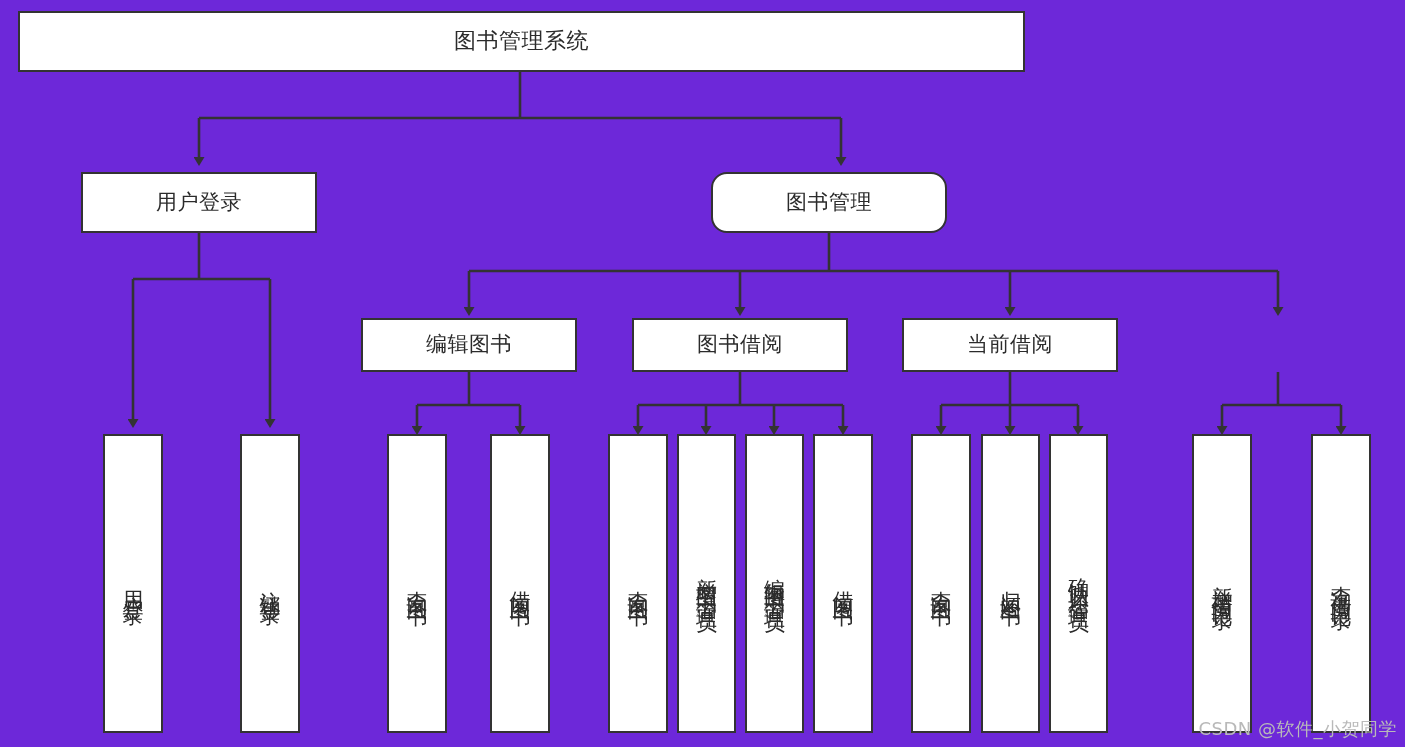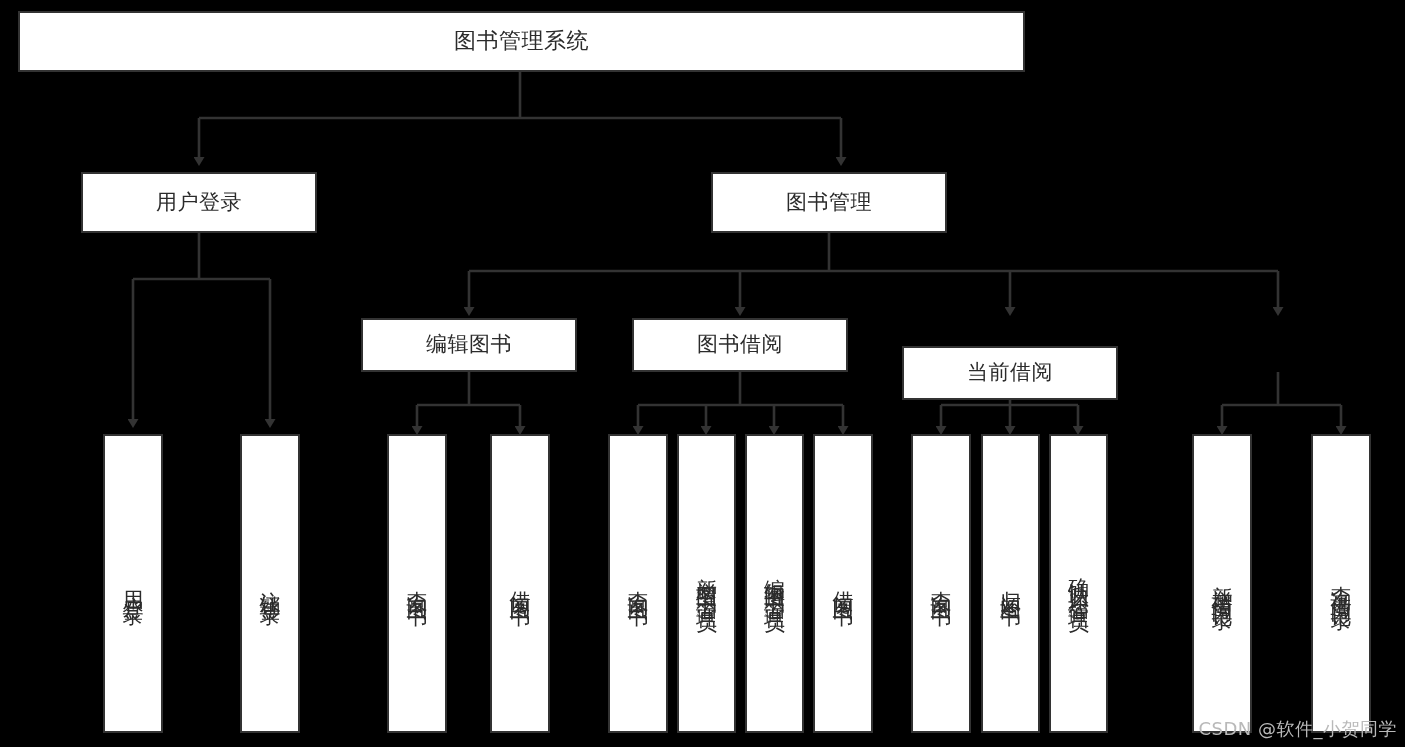--- a/index.html
+++ b/index.html
@@ -8,21 +8,21 @@
     padding: 0;
     background: #ffffff;
   }
   body {
     font-family: "DejaVu Sans", "Liberation Sans", sans-serif;
   }
   #canvas {
     position: relative;
     width: 1405px;
     height: 747px;
-    background: #000000;
+    background: #6d28d9;
     overflow: hidden;
   }
   #edges {
     position: absolute;
     left: 0;
     top: 0;
     width: 1405px;
     height: 747px;
     pointer-events: none;
   }
@@ -124,33 +124,33 @@
   </svg>
 
   <div class="node h" id="root-node" style="left:18px; top:11px; width:1007px; height:61px;">
     <span>图书管理系统</span>
   </div>
 
   <div class="node h" style="left:81px; top:172px; width:236px; height:61px;">
     <span>用户登录</span>
   </div>
 
-  <div class="node h" style="left:711px; top:172px; width:236px; height:61px;">
+  <div class="node h" style="left:711px; top:172px; width:236px; height:61px;border-radius:16px;">
     <span>图书管理</span>
   </div>
 
   <div class="node h" style="left:361px; top:318px; width:216px; height:54px;">
     <span>编辑图书</span>
   </div>
 
   <div class="node h" style="left:632px; top:318px; width:216px; height:54px;">
     <span>图书借阅</span>
   </div>
 
-  <div class="node h" style="left:902px; top:318px; width:216px; height:54px;margin-top:28px;">
+  <div class="node h" style="left:902px; top:318px; width:216px; height:54px;">
     <span>当前借阅</span>
   </div>
 
 
   <div class="node v" style="left:103px; top:434px; width:60px; height:299px;">
     <span class="vtext">用户登录</span>
   </div>
 
   <div class="node v" style="left:240px; top:434px; width:60px; height:299px;">
     <span class="vtext">注销登录</span>

